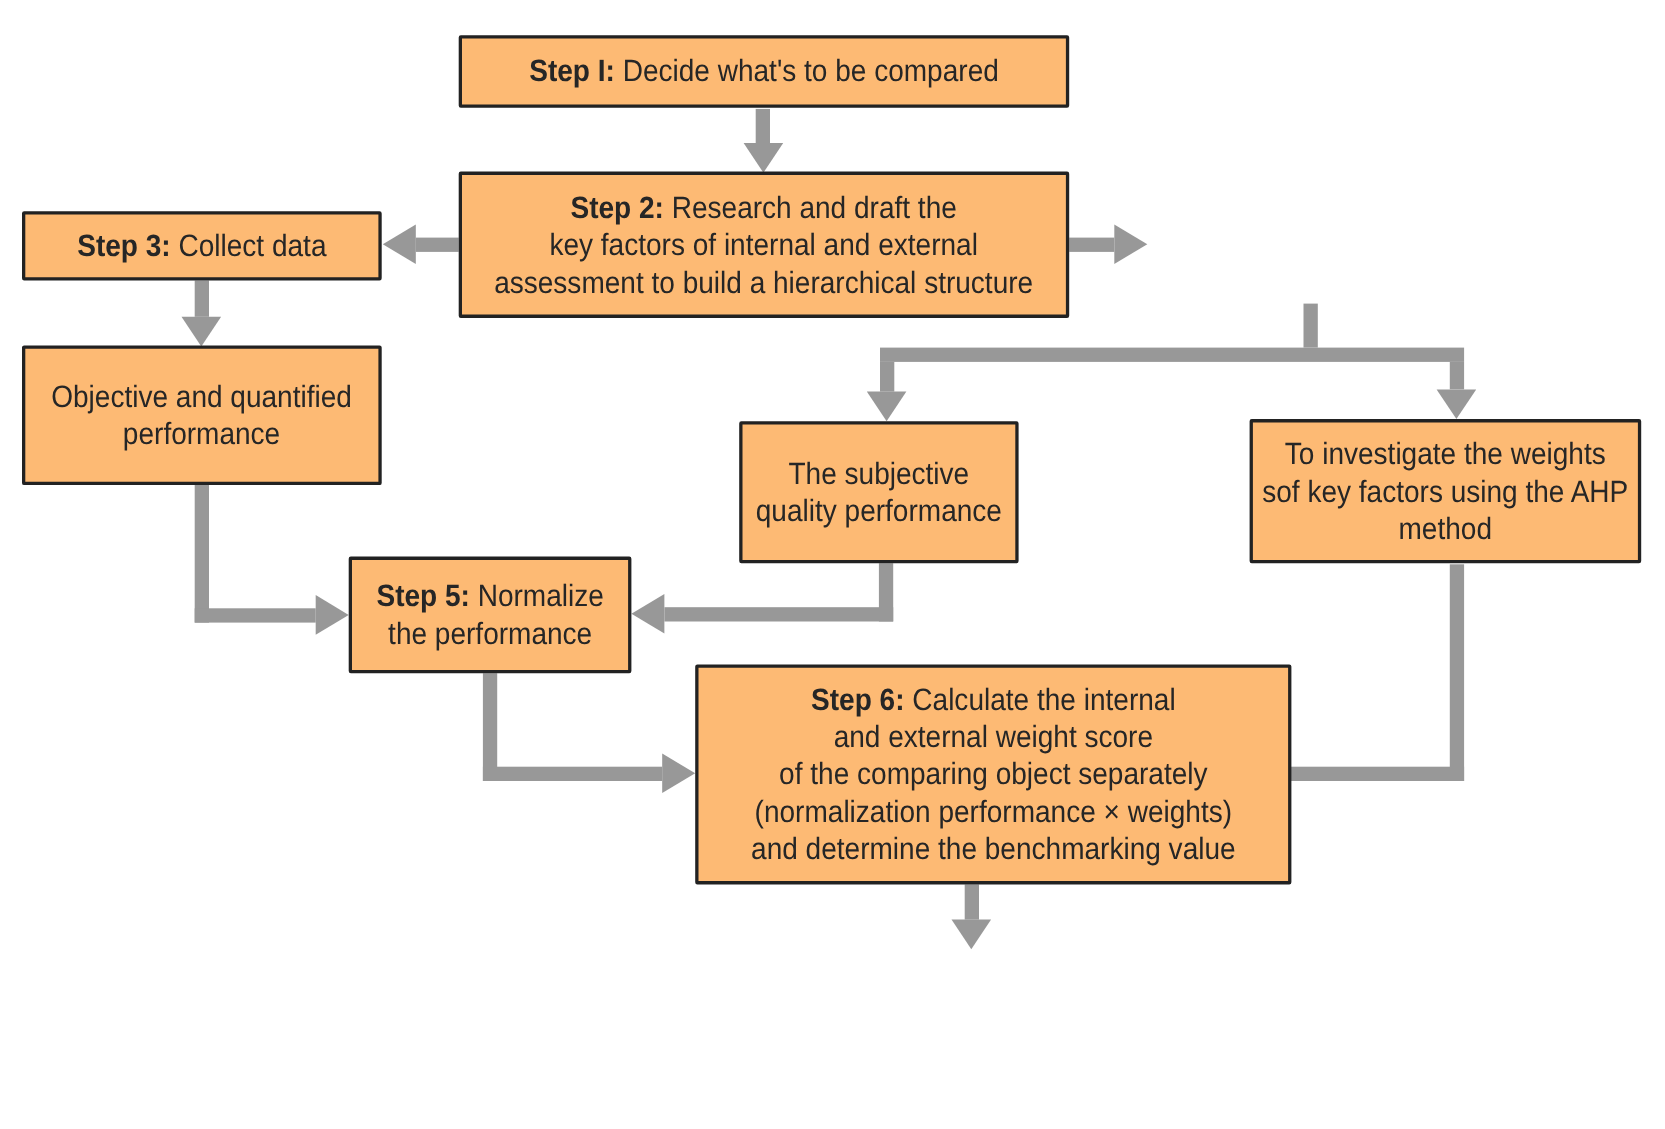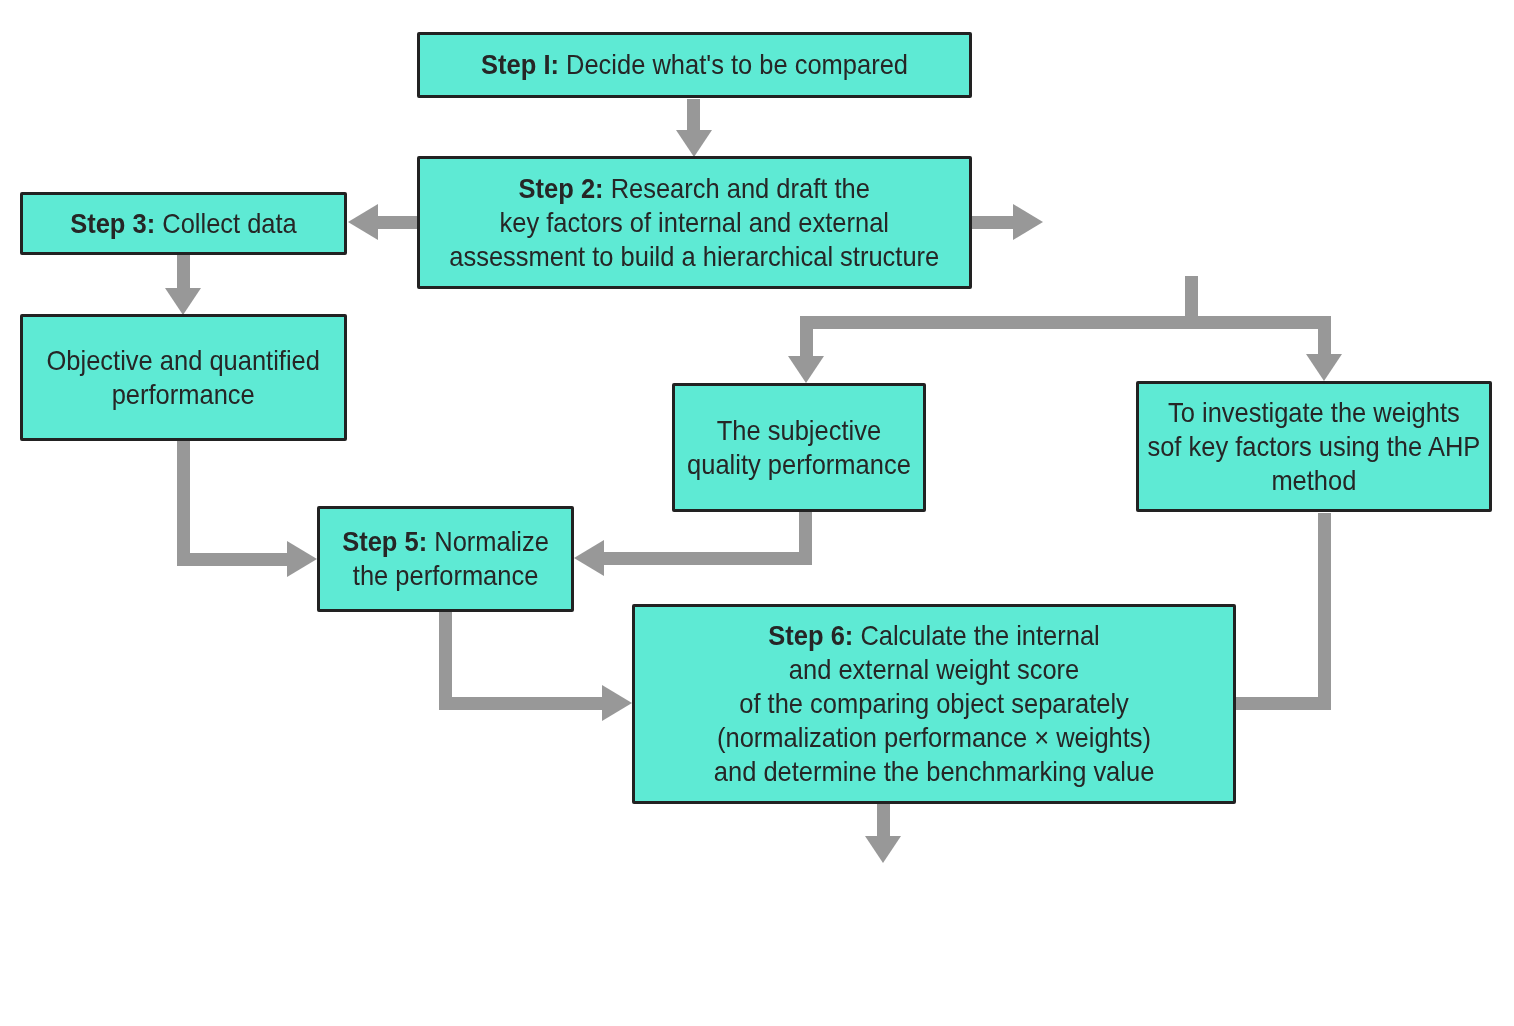--- a/index.html
+++ b/index.html
@@ -7,21 +7,21 @@
   html,body { background:#ffffff; }
   .canvas {
     position:relative;
     width:1514px; height:1026px;
     background:#ffffff;
     overflow:hidden;
     font-family:"Liberation Sans", sans-serif;
   }
   .box {
     position:absolute;
-    background:#5eead4;
+    background:#fdba74;
     border:3px solid #222222;
     border-radius:2px;
     display:flex; align-items:center; justify-content:center;
     text-align:center;
     color:#262626;
   }
   .box-text {
     font-size:28px;
     line-height:34px;
     white-space:nowrap;
@@ -121,21 +121,21 @@
     </div>
   </div>
 
   <div class="box" style="left:317px;top:506px;width:257px;height:106px">
     <div class="box-text">
       <div><b>Step 5:</b><span> Normalize</span></div>
       <div>the performance</div>
     </div>
   </div>
 
-  <div class="box" style="left:632px;top:604px;width:604px;height:200px">
+  <div class="box" style="left:632px;top:604px;width:542px;height:200px">
     <div class="box-text">
       <div><b>Step 6:</b><span> Calculate the internal</span></div>
       <div>and external weight score</div>
       <div>of the comparing object separately</div>
       <div>(normalization performance × weights)</div>
       <div>and determine the benchmarking value</div>
     </div>
   </div>
 
 

